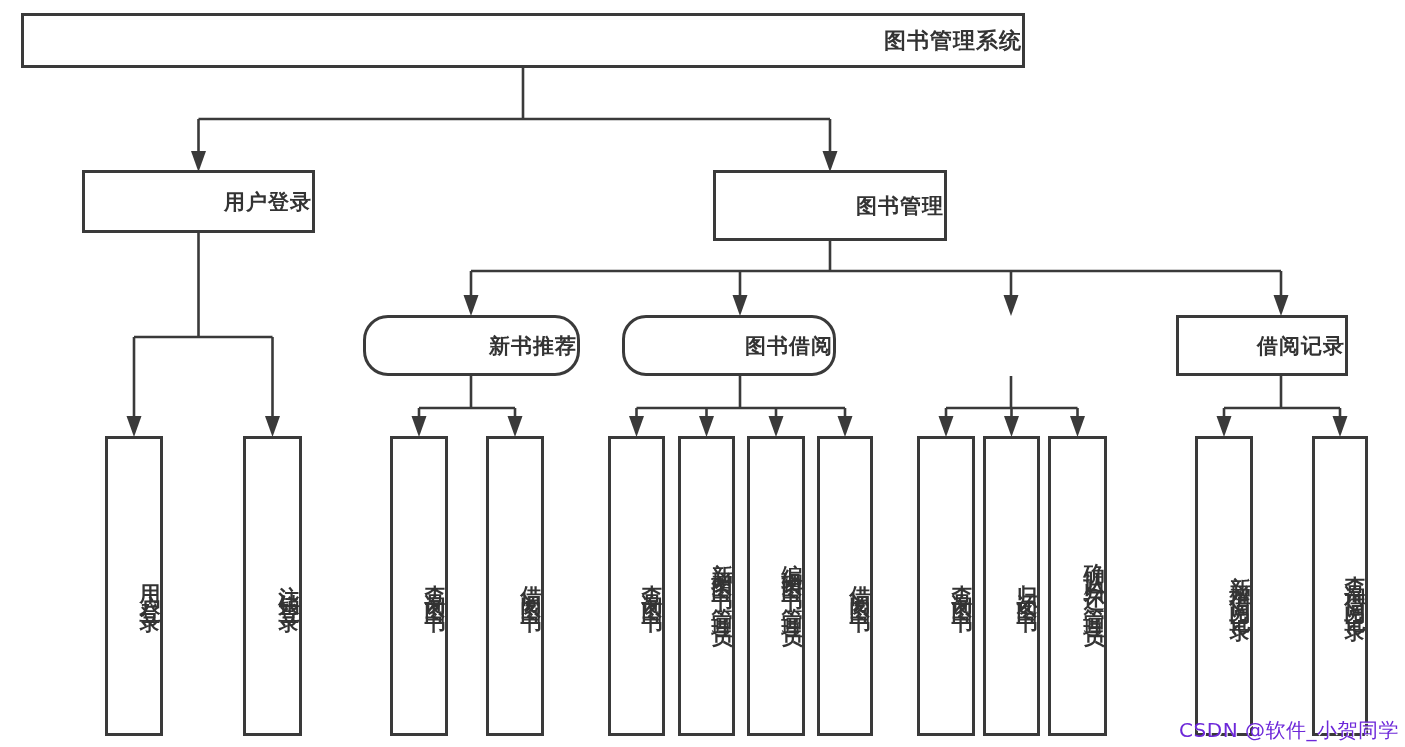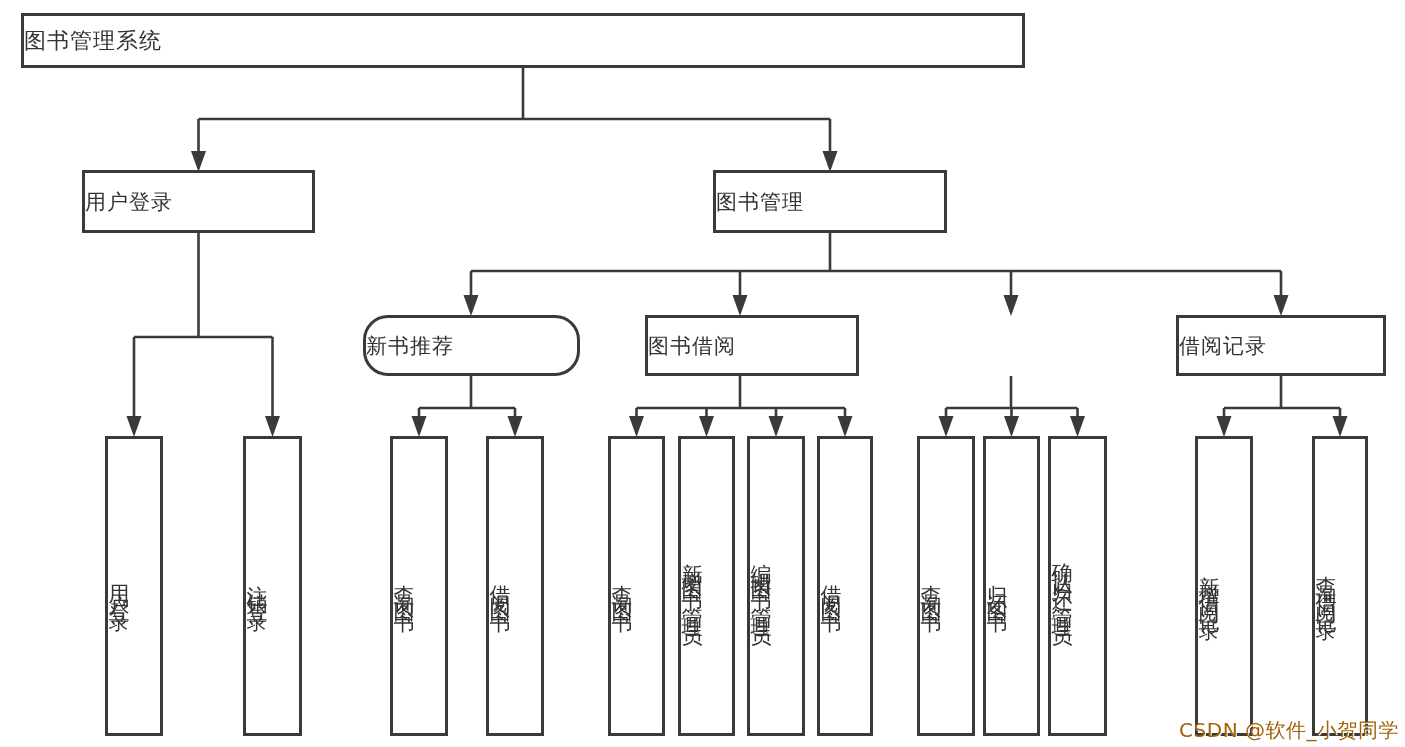--- a/index.html
+++ b/index.html
@@ -3,32 +3,32 @@
 <meta charset="utf-8">
 <style>
   html,body{margin:0;padding:0;background:#ffffff;}
   #stage{
     position:relative;width:1405px;height:747px;background:#ffffff;overflow:hidden;
     font-family:"DejaVu Sans","Liberation Sans",sans-serif;color:#333333;
   }
   #wires{position:absolute;left:0;top:0;width:1405px;height:747px;}
   .box{
     position:absolute;box-sizing:border-box;border:3px solid #3a3a3a;background:#ffffff;
-    display:flex;align-items:center;justify-content:flex-start;text-align:center;
+    display:flex;align-items:center;justify-content:flex-end;text-align:center;font-weight:bold;
   }
   .h-label{font-size:21px;letter-spacing:1px;white-space:nowrap;}
   .root .h-label{font-size:22px;}
   .leaf{border-width:3px;}
   .v-label{
     writing-mode:vertical-lr;text-orientation:mixed;
     font-size:21px;letter-spacing:9px;line-height:1;white-space:nowrap;
   }
   #watermark{
     position:absolute;right:6px;bottom:3px;font-size:20px;letter-spacing:0.5px;
-    color:#a16207;text-shadow:1px 1px 0 #ffffff;z-index:5;white-space:nowrap;
+    color:#6d28d9;text-shadow:1px 1px 0 #ffffff;z-index:5;white-space:nowrap;
   }
 </style>
 </head>
 <body>
 
 <div id="stage">
 
   <svg id="wires" viewBox="0 0 1405 747" xmlns="http://www.w3.org/2000/svg">
     <g stroke="#3a3a3a" stroke-width="2.6" fill="none">
 
@@ -99,31 +99,31 @@
     </g>
   </svg>
 
   <div class="box root" style="left:21px;top:13px;width:1004px;height:55px;">
     <span class="h-label">图书管理系统</span>
   </div>
 
   <div class="box" style="left:82px;top:170px;width:233px;height:63px;">
     <span class="h-label">用户登录</span>
   </div>
-  <div class="box" style="left:713px;top:170px;width:234px;height:63px;">
+  <div class="box" style="left:713px;top:170px;width:234px;height:71px;">
     <span class="h-label">图书管理</span>
   </div>
 
   <div class="box" style="left:363px;top:315px;width:217px;height:61px;border-radius:25px;">
     <span class="h-label">新书推荐</span>
   </div>
-  <div class="box" style="left:645px;top:315px;width:214px;height:61px;">
+  <div class="box" style="left:622px;top:315px;width:214px;height:61px;border-radius:24px;">
     <span class="h-label">图书借阅</span>
   </div>
-  <div class="box" style="left:1176px;top:315px;width:210px;height:61px;">
+  <div class="box" style="left:1176px;top:315px;width:172px;height:61px;">
     <span class="h-label">借阅记录</span>
   </div>
 
   <div class="box leaf" style="left:105px;top:436px;width:58px;height:300px;">
     <span class="v-label">用户登录</span>
   </div>
   <div class="box leaf" style="left:243px;top:436px;width:59px;height:300px;">
     <span class="v-label">注销登录</span>
   </div>
 

